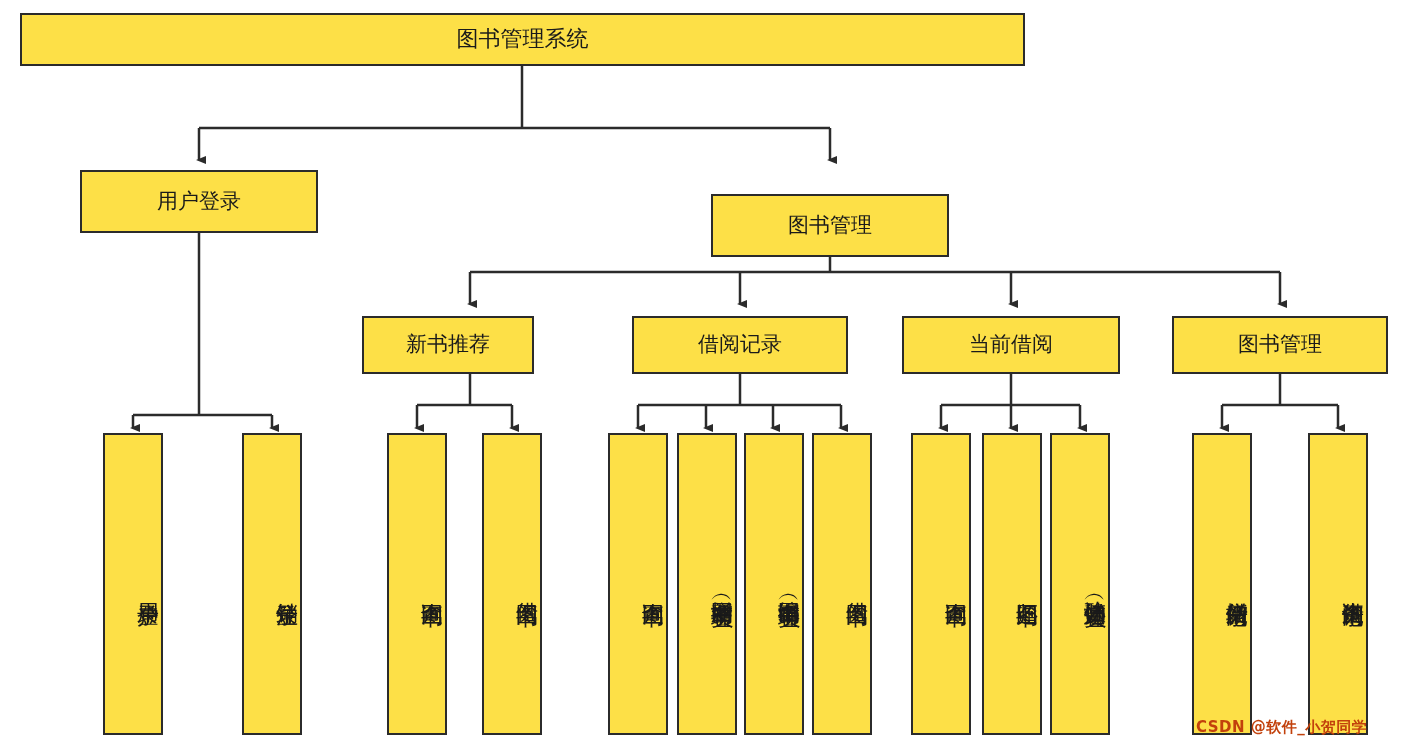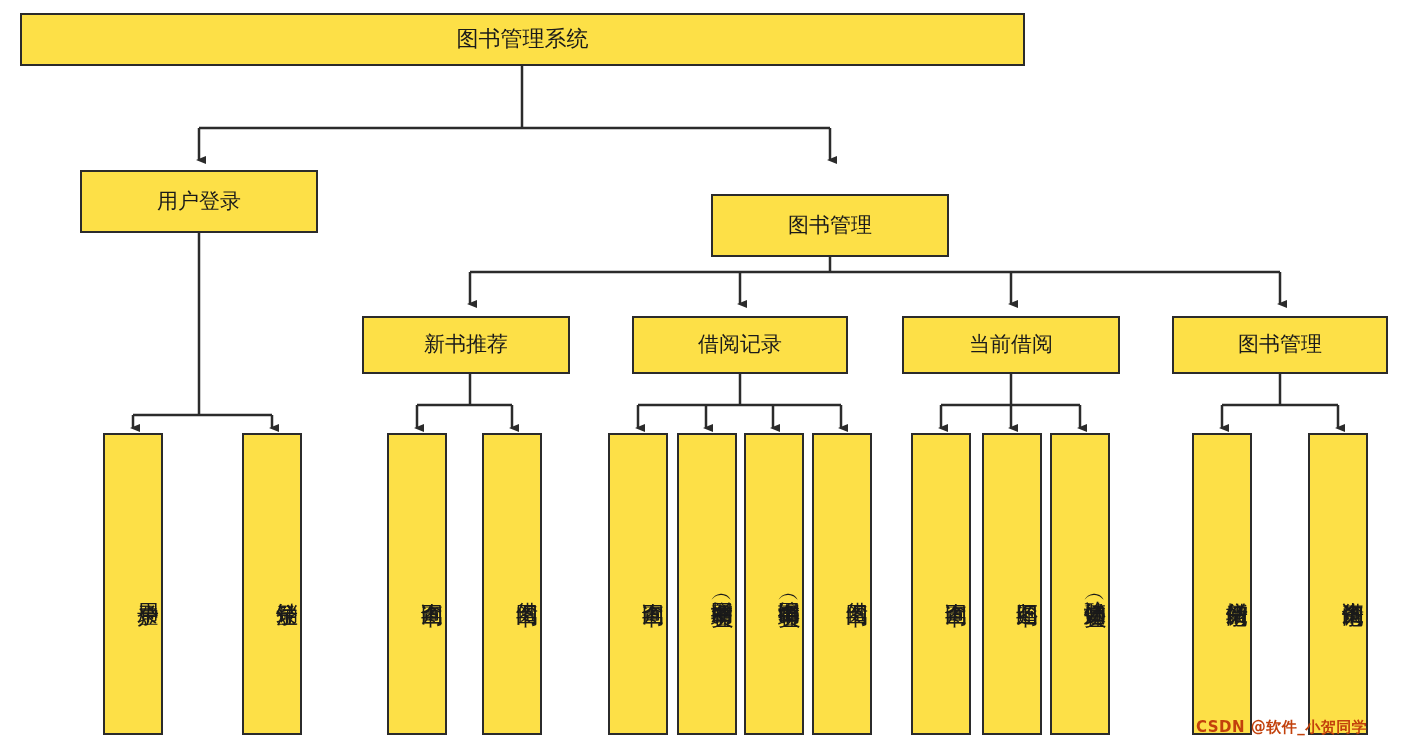--- a/index.html
+++ b/index.html
@@ -92,21 +92,21 @@
       <path d="M1338,405 L1338,428" marker-end="url(#arrow)"></path>
     </g>
   </svg>
 
   <div class="node horiz" id="root-node" style="left:20px;top:13px;width:1005px;height:53px;">图书管理系统</div>
 
   <div class="node horiz" style="left:80px;top:170px;width:238px;height:63px;">用户登录</div>
 
   <div class="node horiz" style="left:711px;top:170px;width:238px;height:63px;margin-top:24px;">图书管理</div>
 
-  <div class="node horiz" style="left:362px;top:316px;width:208px;height:58px;">新书推荐</div>
+  <div class="node horiz" style="left:362px;top:316px;width:172px;height:58px;">新书推荐</div>
 
   <div class="node horiz" style="left:632px;top:316px;width:216px;height:58px;">借阅记录</div>
 
   <div class="node horiz" style="left:902px;top:316px;width:218px;height:58px;">当前借阅</div>
 
   <div class="node horiz" style="left:1172px;top:316px;width:216px;height:58px;">图书管理</div>
 
   <div class="node vert" style="left:103px;top:433px;width:60px;height:302px;">用户登录</div>
 
   <div class="node vert" style="left:242px;top:433px;width:60px;height:302px;">注销登录</div>

